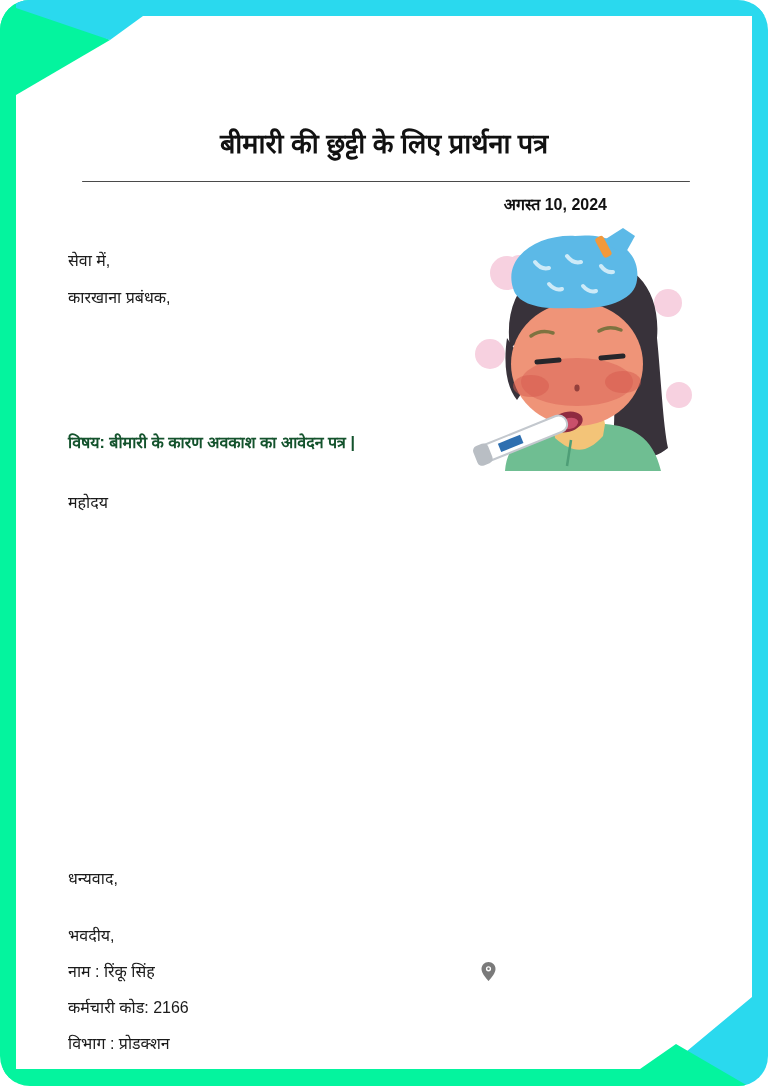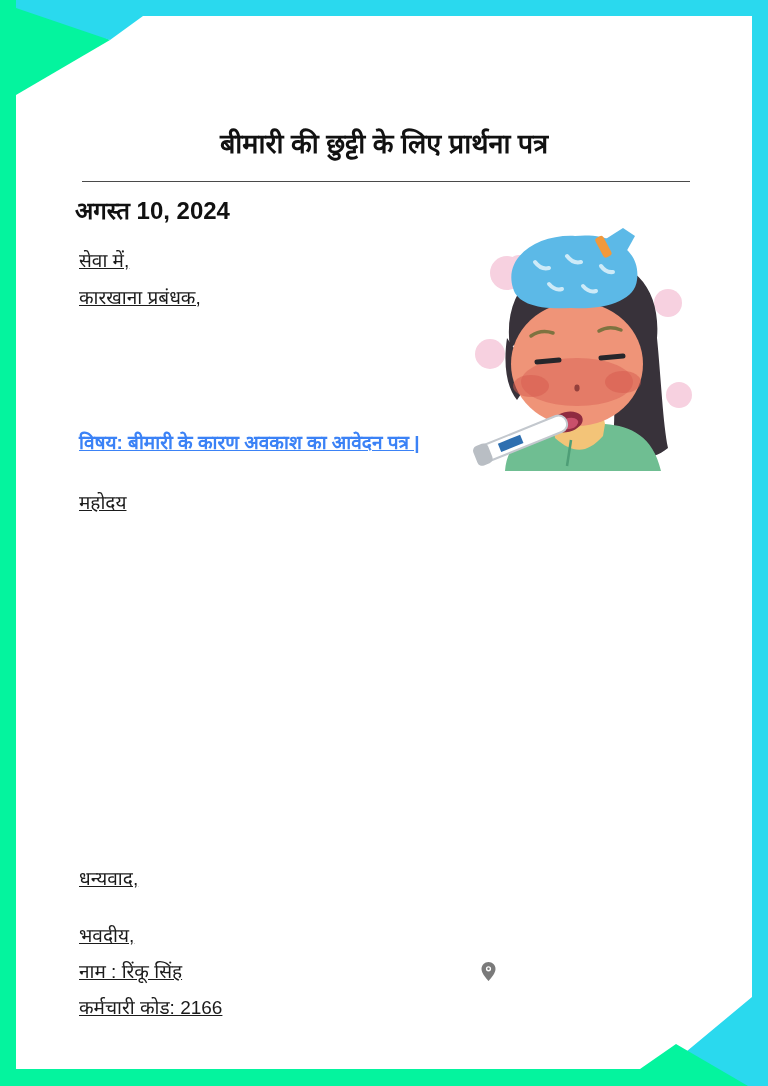--- a/index.html
+++ b/index.html
@@ -6,40 +6,40 @@
   .screen{
     position:relative;
     width:768px;height:1086px;
     background:#ffffff;
     overflow:hidden;
     font-family:"Liberation Sans","DejaVu Sans",sans-serif;
     color:#1c1c1c;
   }
   .deco{position:absolute;inset:0;width:768px;height:1086px;pointer-events:none;}
   .illu{position:absolute;left:455px;top:226px;width:280px;height:245px;}
-  .txt{position:absolute;left:79px;width:618px;font-size:19px;line-height:37px;color:#1b1b1b;text-decoration:underline;}
+  .txt{position:absolute;left:68px;width:618px;font-size:16px;line-height:37px;color:#1b1b1b;}
   .title{
     position:absolute;top:124px;left:40px;width:688px;
     text-align:center;font-size:27px;line-height:40px;font-weight:700;color:#111;
   }
   .rule{position:absolute;top:181px;left:82px;width:608px;border-top:1.6px solid #4a4a4a;height:0;}
   .date{
     position:absolute;top:193px;left:75px;width:532px;
-    font-size:24px;font-weight:700;color:#111;
+    text-align:right;font-size:16px;font-weight:700;color:#111;
   }
   .recipient{top:243px;line-height:36.5px;}
-  .subject{top:424px;font-weight:700;color:#3b82f6;}
+  .subject{top:424px;font-weight:700;color:#14532d;}
   .salutation{top:484px;}
   .para1{top:536px;}
   .para2{top:684px;}
   .para3{top:774px;}
   .thanks{top:860px;}
   .signoff{top:918px;line-height:36px;}
   .pin{position:absolute;left:481px;top:962px;width:15px;height:19px;}
-  p,div{margin:0;}
+  p,div{margin:0;border-radius:30px;}
 </style>
 </head>
 <body>
 
 <div class="screen">
 
   <svg class="deco" viewBox="0 0 768 1086" aria-hidden="true">
     <rect x="0" y="0" width="16" height="1086" fill="#04F49E"></rect>
     <polygon points="0,0 30,0 110,40 16,95 0,95" fill="#04F49E"></polygon>
     <polygon points="16,0 768,0 768,16 143,16 110,40 16,8" fill="#2AD9EE"></polygon>
@@ -119,20 +119,21 @@
   </svg>
 
   <div class="txt subject">विषय: बीमारी के कारण अवकाश का आवेदन पत्र |</div>
   <div class="txt salutation">महोदय</div>
   <div class="txt thanks">धन्यवाद,</div>
 
   <div class="txt signoff">
     <div>भवदीय,</div>
     <div>नाम :  रिंकू सिंह</div>
     <div>कर्मचारी कोड: 2166</div>
+    <div>विभाग : प्रोडक्शन</div>
   </div>
 
   <svg class="pin" viewBox="0 0 14 19" aria-hidden="true">
     <path d="M7 0 C3.1 0 0 3.1 0 7 c0 4.8 7 12 7 12 s7 -7.2 7 -12 C14 3.1 10.9 0 7 0 Z" fill="#7A7A7A"></path>
     <circle cx="7" cy="6.8" r="2.6" fill="#ffffff"></circle>
     <circle cx="7" cy="6.8" r="1.2" fill="#7A7A7A"></circle>
   </svg>
 
 </div>
 

